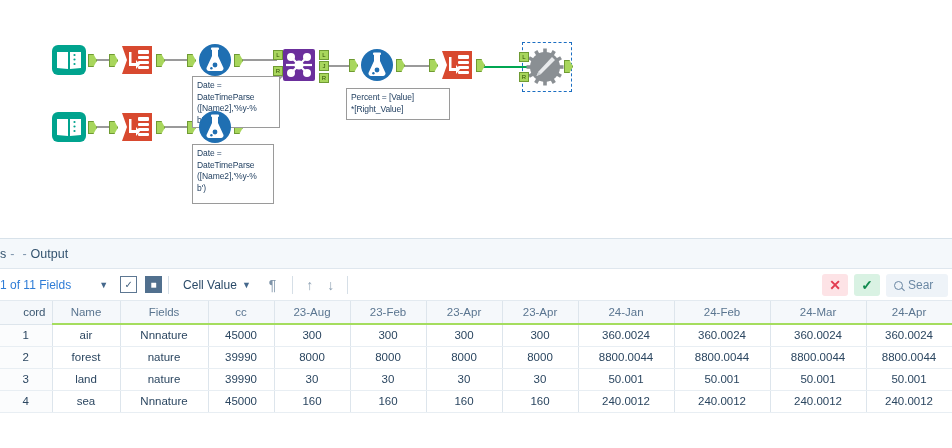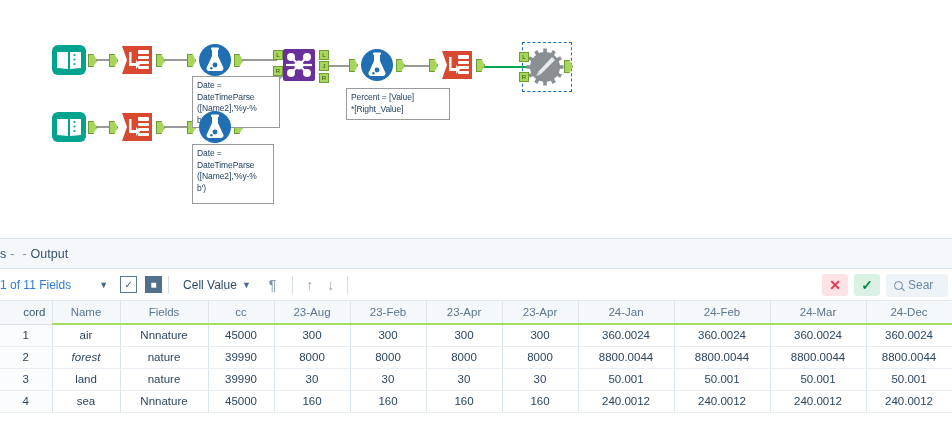--- a/index.html
+++ b/index.html
@@ -388,41 +388,41 @@
               <th style="width: 68px;">Name</th>
               <th style="width: 88px;">Fields</th>
               <th style="width: 66px;">cc</th>
               <th style="width: 76px;">23-Aug</th>
               <th style="width: 76px;">23-Feb</th>
               <th style="width: 76px;">23-Apr</th>
               <th style="width: 76px;">23-Apr</th>
               <th style="width: 96px;">24-Jan</th>
               <th style="width: 96px; margin-left: 35px;">24-Feb</th>
               <th style="width: 96px;">24-Mar</th>
-              <th style="width: 86px;">24-Dec</th>
+              <th style="width: 86px;">24-Apr</th>
             </tr>
         </thead>
         <tbody id="body-rows">
             <tr>
               <td class="num" style="width: 52px;">1</td>
               <td style="width: 68px;">air</td>
               <td style="width: 88px;">Nnnature</td>
               <td style="width: 66px;">45000</td>
               <td style="width: 76px;">300</td>
               <td style="width: 76px;">300</td>
               <td style="width: 76px;">300</td>
               <td style="width: 76px;">300</td>
               <td style="width: 96px;">360.0024</td>
               <td style="width: 96px;">360.0024</td>
               <td style="width: 96px;">360.0024</td>
               <td style="width: 86px;">360.0024</td>
             </tr>
             <tr>
               <td class="num" style="width: 52px;">2</td>
-              <td style="width: 68px; font-style: italic;">forest</td>
+              <td style="width: 68px;">forest</td>
               <td style="width: 88px;">nature</td>
               <td style="width: 66px;">39990</td>
               <td style="width: 76px;">8000</td>
               <td style="width: 76px;">8000</td>
               <td style="width: 76px;">8000</td>
               <td style="width: 76px;">8000</td>
               <td style="width: 96px;">8800.0044</td>
               <td style="width: 96px;">8800.0044</td>
               <td style="width: 96px;">8800.0044</td>
               <td style="width: 86px;">8800.0044</td>

